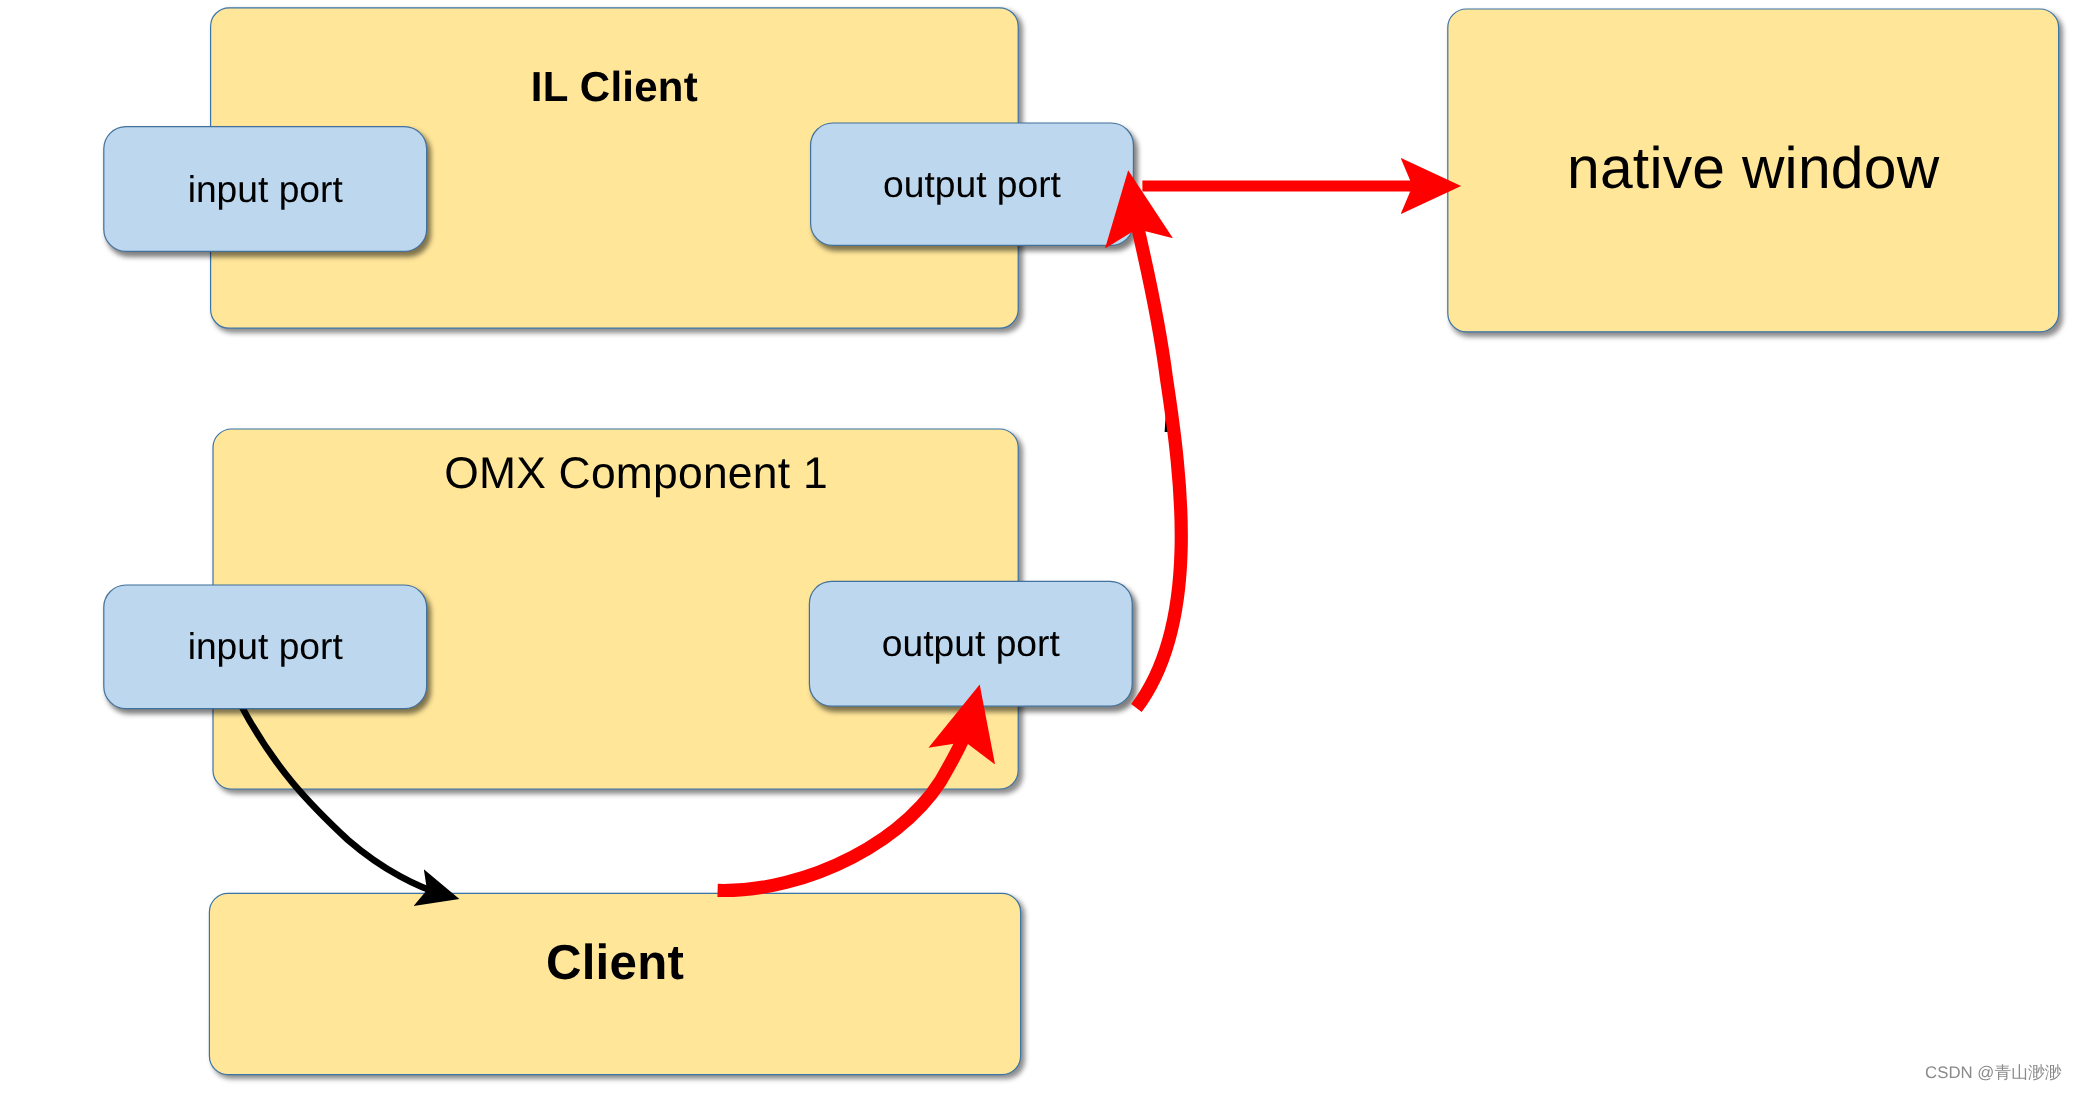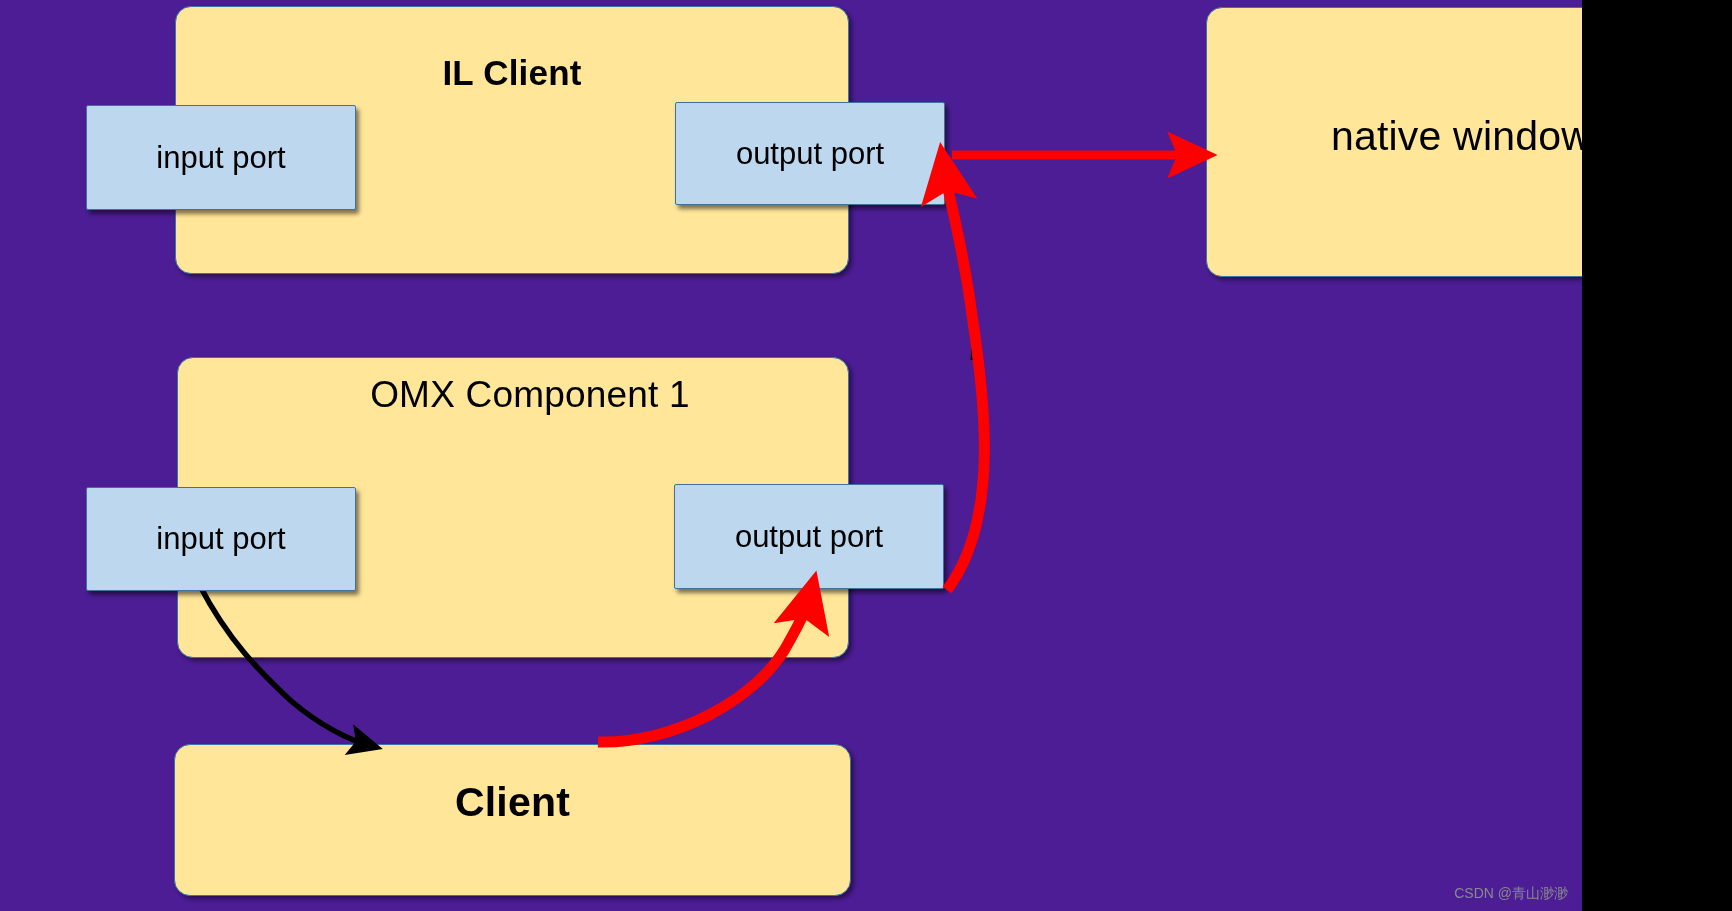--- a/index.html
+++ b/index.html
@@ -2,26 +2,25 @@
 <html><head>
 <meta charset="utf-8">
 <style>
   html, body {
     margin: 0;
     padding: 0;
     background: #000000;
   }
   #canvas {
     position: relative;
-    width: 1543px;
+    width: 1732px;
     height: 911px;
-    background: #4c1d95;
+    background: #ffffff;
     overflow: hidden;
     font-family: "Liberation Sans", sans-serif;
-    padding-left: 39px;
   }
   .box {
     position: absolute;
     box-sizing: border-box;
     background: #FFE699;
     border: 1.6px solid #3A74A8;
     border-radius: 16px;
     box-shadow: 3px 3px 4px rgba(0,0,0,0.45);
   }
   .box-label {
@@ -32,21 +31,21 @@
     color: #000000;
     font-weight: 700;
     letter-spacing: 0.2px;
     white-space: nowrap;
   }
   .port {
     position: absolute;
     box-sizing: border-box;
     background: #BDD7EE;
     border: 1.6px solid #41719C;
-    border-radius: 2px;
+    border-radius: 19px;
     box-shadow: 3px 4px 4px rgba(0,0,0,0.5);
     display: flex;
     align-items: center;
     justify-content: center;
     color: #000000;
     font-size: 31px;
     font-weight: 400;
     z-index: 5;
   }
   svg.overlay {
@@ -79,21 +78,21 @@
 
   <div class="port" style="left:86px; top:105px; width:270px; height:105px;">
     <span>input port</span>
   </div>
 
   <div class="port" style="left:675px; top:102px; width:270px; height:103px;">
     <span>output port</span>
   </div>
 
   <div class="box" style="left:1206px; top:7px; width:510px; height:270px;">
-    <div class="box-label" style="top:105px; font-size:41px; font-weight:400;">native window</div>
+    <div class="box-label" style="top:105px; font-size:49px; font-weight:400;">native window</div>
   </div>
 
   <div class="box" style="left:177px; top:357px; width:672px; height:301px;">
     <div class="box-label" style="top:16px; font-size:37px; font-weight:400;margin-left:34px;">OMX Component 1</div>
   </div>
 
   <div class="port" style="left:86px; top:487px; width:270px; height:104px;">
     <span>input port</span>
   </div>
 

